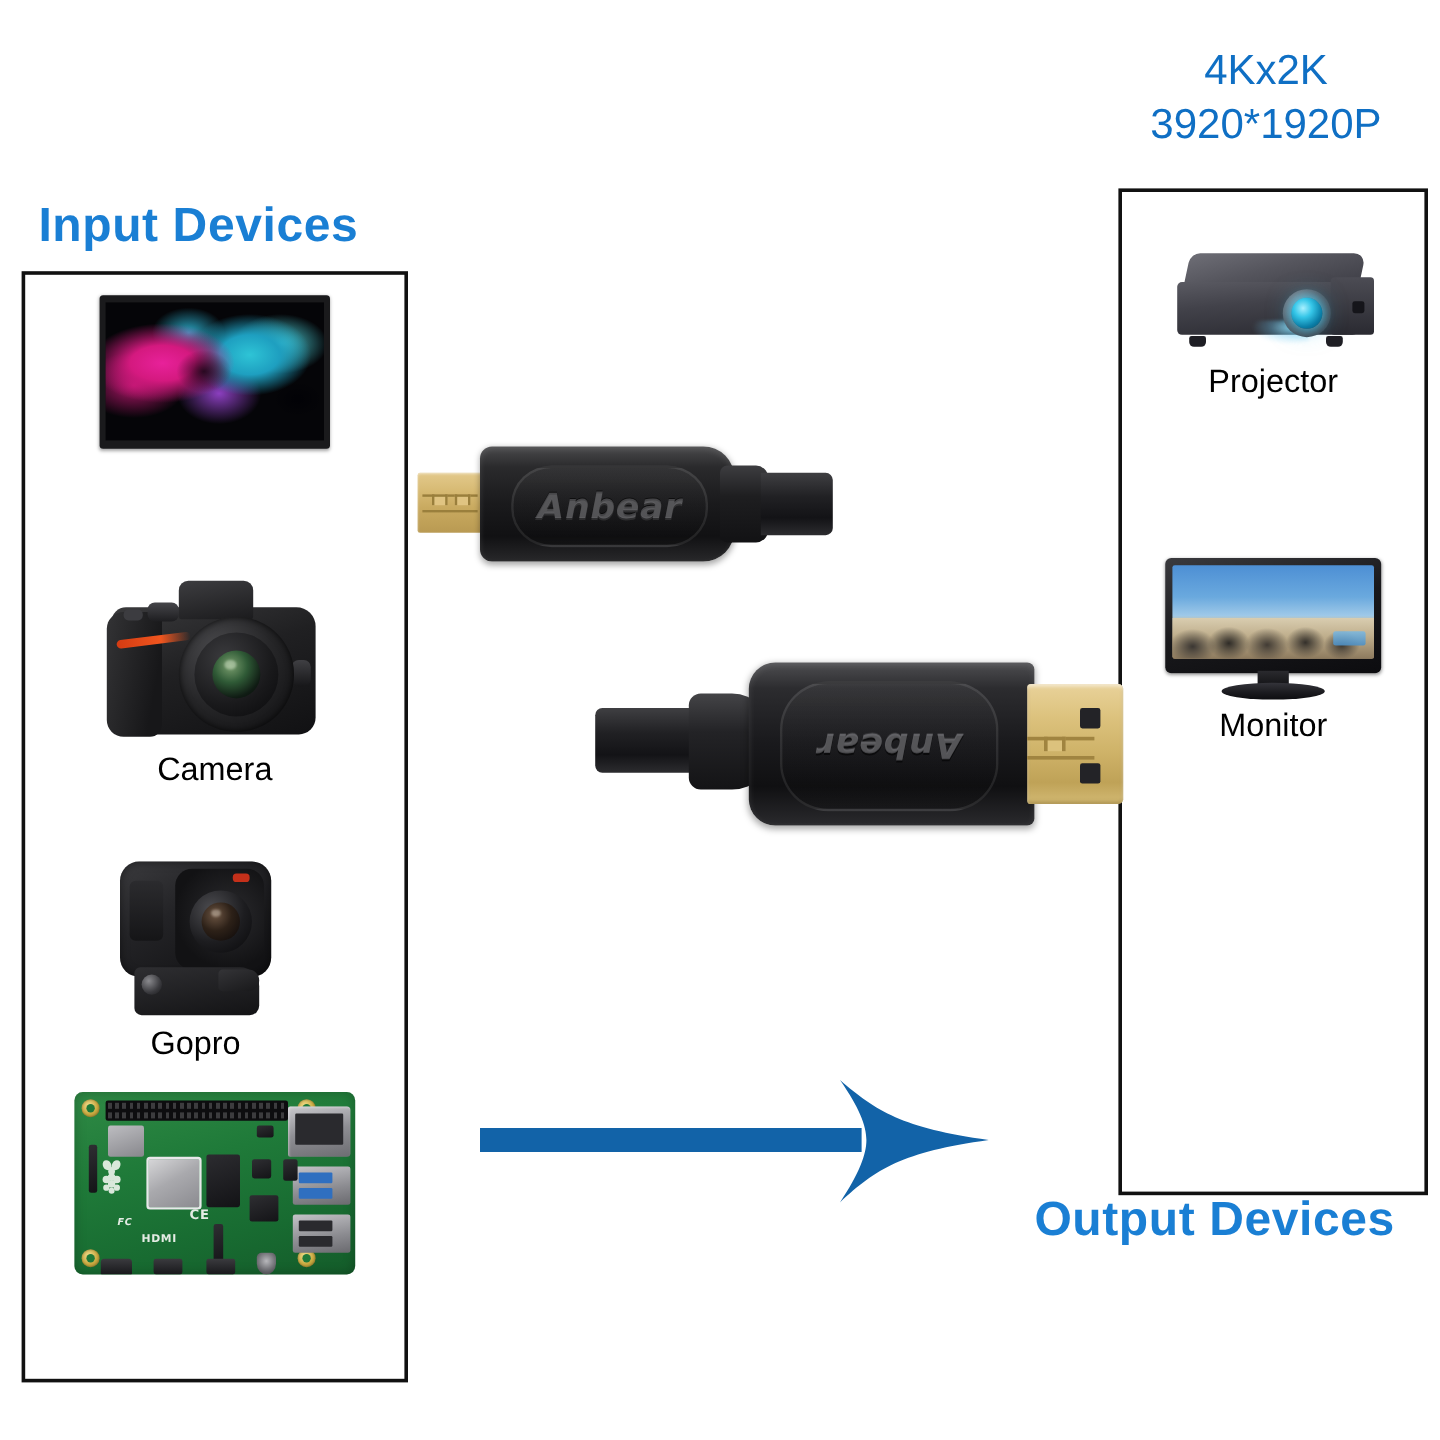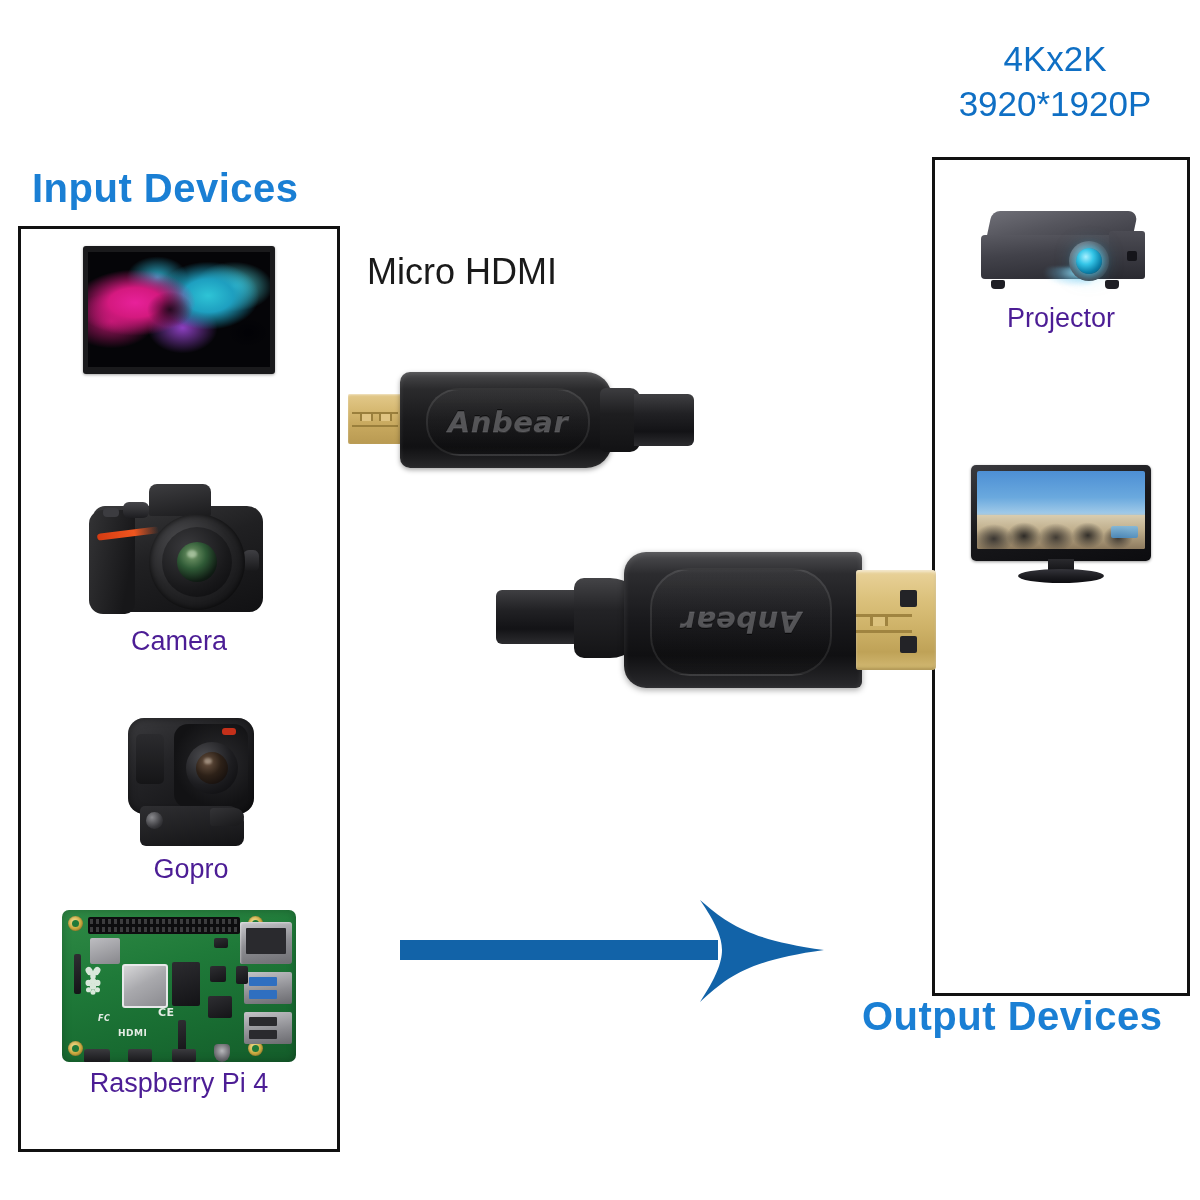--- a/index.html
+++ b/index.html
@@ -72,21 +72,21 @@
   .device-cell {
     position: absolute;
     text-align: center;
   }
   .device-art {
     position: relative;
     margin: 0 auto;
   }
   .device-label {
     font-size: 27px;
-    color: #4c1d95;
+    color: #000000;
     line-height: 1.15;
     white-space: nowrap;
     margin-top: 6px;
   }
 
   
   #cell-tablet { left: 18px; top: 246px; width: 322px; }
   .tablet-art { width: 192px; height: 128px; }
   .tablet-frame {
     position: absolute; inset: 0;
@@ -170,21 +170,21 @@
     position: absolute; left: 16px; top: 28px; width: 16px; height: 9px;
     background: #3c3c40; border-radius: 4px;
   }
   .cam-sidebtn {
     position: absolute; left: 156px; top: 70px; width: 16px; height: 22px;
     background: linear-gradient(180deg, #3f3f43, #171719);
     border-radius: 6px;
   }
 
   
-  #cell-gopro { left: 30px; top: 718px; width: 322px; }
+  #cell-gopro { left: 2px; top: 718px; width: 322px; }
   .gopro-art { width: 138px; height: 130px; }
   .gp-body {
     position: absolute; left: 6px; top: 0; width: 126px; height: 96px;
     background: linear-gradient(150deg, #3b3b3e 0%, #232326 40%, #0f0f11 100%);
     border-radius: 16px;
     box-shadow: inset 0 0 8px rgba(0,0,0,.5);
   }
   .gp-face {
     position: absolute; left: 46px; top: 6px; width: 74px; height: 84px;
     background: radial-gradient(circle at 60% 45%, #2b2b2e 0%, #121214 70%);
@@ -626,21 +626,20 @@
 <body>
 
 <div id="canvas">
 
   <div class="res-line" id="res-line-1">4Kx2K</div>
   <div class="res-line" id="res-line-2">3920*1920P</div>
 
   <div class="blue-heading" id="input-heading">Input Devices</div>
   <div class="blue-heading" id="output-heading">Output Devices</div>
 
-  <div id="micro-hdmi-label">Micro HDMI</div>
 
   <div class="device-box" id="input-box"></div>
 
   <div class="device-cell" id="cell-tablet">
     <div class="device-art tablet-art">
       <div class="tablet-frame"></div>
       <div class="tablet-screen"></div>
     </div>
   </div>
 
@@ -726,21 +725,20 @@
         <div class="rpi-text" style="left:56px; top:118px; font-size:9px;">HDMI</div>
         <div class="rpi-text" style="left:36px; top:104px; font-size:8px;font-style:italic;">FC</div>
         <div class="rpi-text" style="left:96px; top:96px; font-size:11px;">CE</div>
 
         <div class="rpi-usbc"></div>
         <div class="rpi-microhdmi" style="left:66px;"></div>
         <div class="rpi-microhdmi" style="left:110px;"></div>
         <div class="rpi-av"></div>
       </div>
     </div>
-    <div class="device-label">Raspberry Pi 4</div>
   </div>
 
   <div class="device-box" id="output-box"></div>
 
   <div class="device-cell" id="cell-projector">
     <div class="device-art proj-art">
       <div class="proj-top"></div>
       <div class="proj-body"></div>
       <div class="proj-front"></div>
       <div class="proj-ir"></div>
@@ -758,20 +756,21 @@
     <div class="device-art mon-art">
       <div class="mon-bezel">
         <div class="mon-screen">
           <div class="mon-rocks"></div>
           <div class="mon-waterstrip"></div>
         </div>
       </div>
       <div class="mon-neck"></div>
       <div class="mon-base"></div>
     </div>
+    <div class="device-label">Monitor</div>
   </div>
 
 
   <div class="connector" id="micro-connector">
     <div class="micro-tip">
       <div class="micro-tip-notch"></div>
     </div>
     <div class="micro-shell">
       <div class="micro-emboss">
         <span class="brand-text">Anbear</span>

